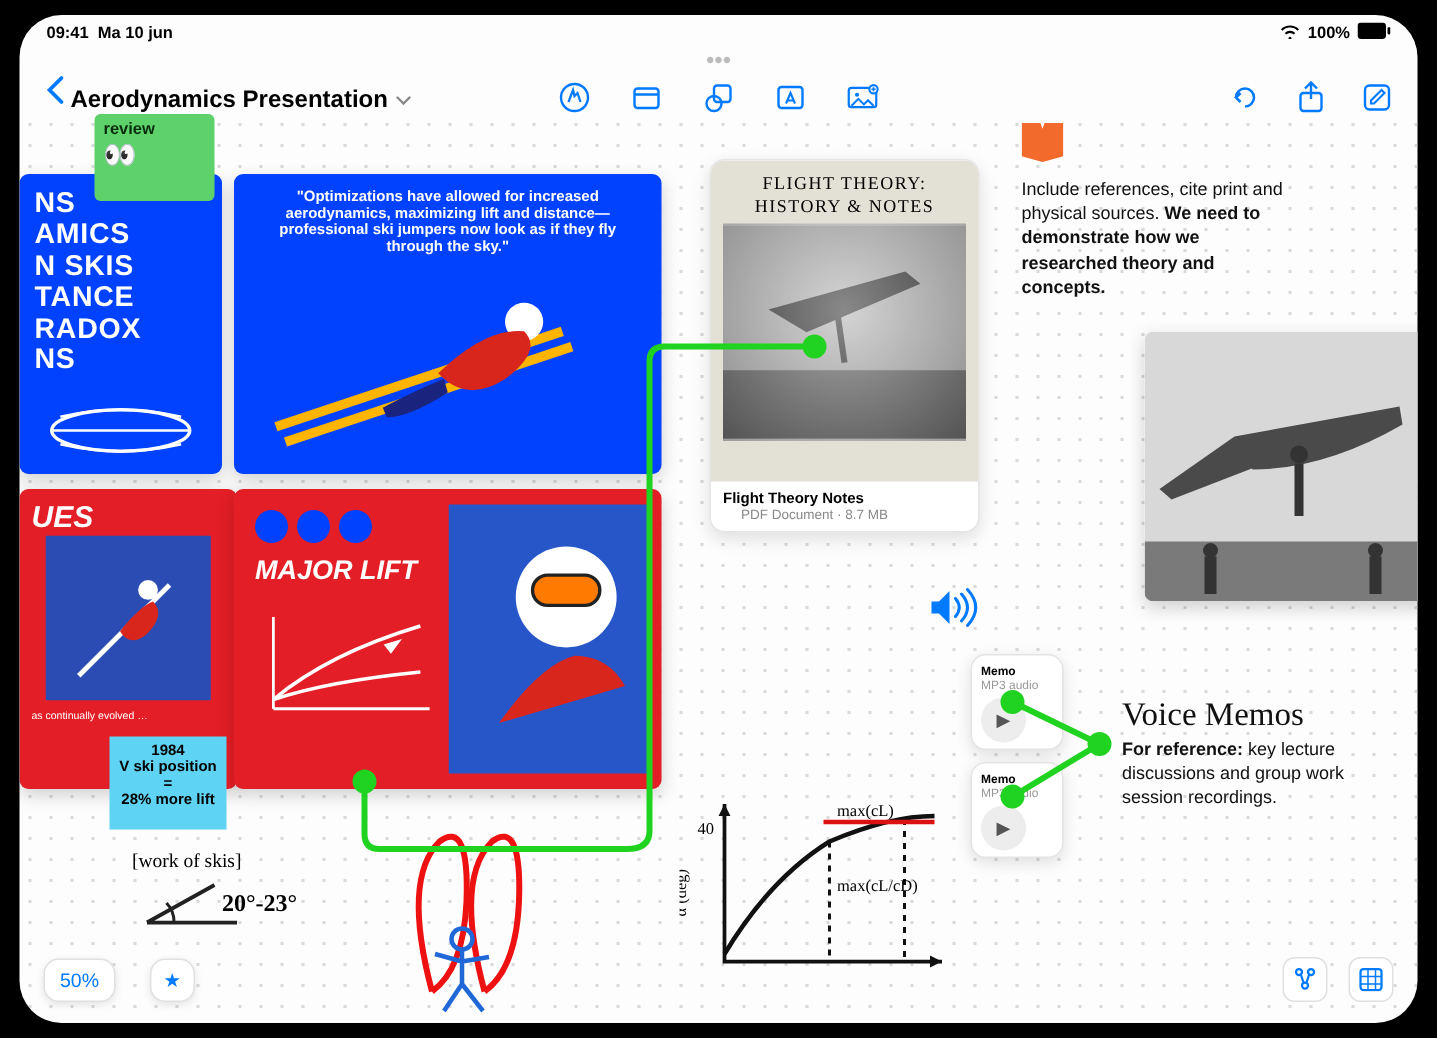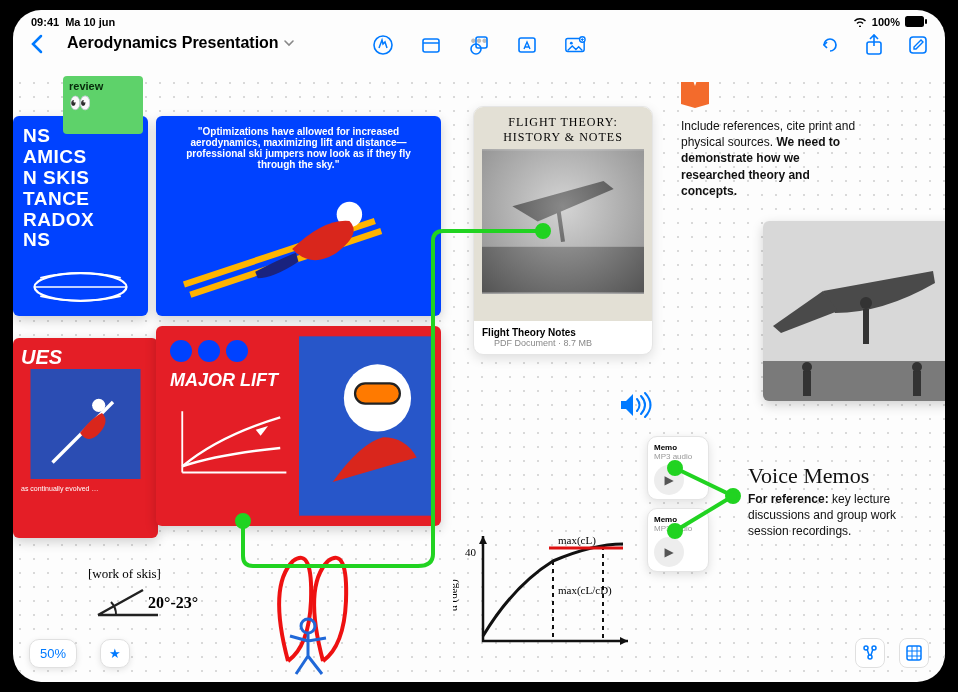--- a/index.html
+++ b/index.html
@@ -31,23 +31,23 @@
     padding:0 18px;
     font-size:11px; font-weight:600;
     color:#000;
   }
   .status-left{ display:flex; gap:6px; }
   .status-right{ display:flex; gap:5px; align-items:center; }
   .ellipsis { position:absolute; top:22px; left:50%; transform:translateX(-50%); color:#bbb; }
 
   .toolbar {
     height:42px;
-    display:flex; align-items:flex-start;
+    display:flex; align-items:flex-end;
     padding:0 16px;
-    gap:24px;
+    gap:4px;
     position:relative;
     z-index:20;
   }
   .back-btn { color:var(--accent); font-size:22px; }
   .title { font-size:16px; font-weight:600; color:#000; display:flex; align-items:center; gap:4px; }
   .title svg { width:12px; }
   .tb-center { position:absolute; left:50%; transform:translateX(-50%); display:flex; gap:26px; }
   .tb-right { margin-left:auto; display:flex; gap:22px; }
   .tb-icon { color:var(--accent); width:22px; height:22px; display:flex; align-items:center; justify-content:center; }
 
@@ -277,21 +277,21 @@
       <div style="font-size:10px; font-weight:700; text-align:center; padding:0 18px;">"Optimizations have allowed for increased aerodynamics, maximizing lift and distance—professional ski jumpers now look as if they fly through the sky."</div>
       <svg class="skier-svg" viewBox="0 0 200 110">
         <path d="M10 90 L160 40" stroke="#ffb400" stroke-width="5"></path>
         <path d="M15 98 L165 48" stroke="#ffb400" stroke-width="5"></path>
         <circle cx="140" cy="35" r="10" fill="#fff"></circle>
         <path d="M95 62 Q120 38 140 40 Q150 50 130 65 Q110 78 95 62" fill="#d9261c"></path>
         <path d="M100 72 Q80 85 68 85 L66 80 Q85 70 98 65" fill="#1a237e"></path>
       </svg>
     </div>
 
-    <div class="card poster-red" style="left:0; top:250px; width:145px; height:200px;margin-top:12px;">
+    <div class="card poster-red" style="left:0; top:250px; width:145px; height:200px;">
       <div style="font-size:20px; font-weight:900; font-style:italic;">UES</div>
       <svg viewBox="0 0 100 100" width="100%" height="110">
         <rect width="100" height="100" fill="#2b4db3"></rect>
         <path d="M20 85 L75 30" stroke="#fff" stroke-width="3"></path>
         <circle cx="62" cy="33" r="6" fill="#fff"></circle>
         <path d="M45 58 q12-15 20-18 q8 8 -4 20 q-10 8 -16-2" fill="#d9261c"></path>
       </svg>
       <div style="font-size:7px; margin-top:4px;">as continually evolved …</div>
     </div>
 
@@ -391,20 +391,26 @@
     <svg class="connector" style="left:0;top:0;width:100%;height:100%;">
       <path d="M230 445 L230 480 Q230 490 240 490 L405 490 Q420 490 420 478 L420 165 Q420 155 430 155 L530 155"></path>
       <circle class="node" cx="230" cy="445" r="6"></circle>
       <circle class="node" cx="530" cy="155" r="6"></circle>
       <path d="M662 392 L720 420 L662 455"></path>
       <circle class="node" cx="662" cy="392" r="6"></circle>
       <circle class="node" cx="662" cy="455" r="6"></circle>
       <circle class="node" cx="720" cy="420" r="6"></circle>
     </svg>
 
+    <div class="sticky-blue">
+      <div>1984</div>
+      <div>V ski position</div>
+      <div>=</div>
+      <div>28% more lift</div>
+    </div>
 
     <div class="hand" style="position:absolute; left:75px; top:490px; font-size:13px;">
       <div>[work of skis]</div>
       <svg width="170" height="40" viewBox="0 0 170 40" style="display:block;">
         <path d="M10 33 L70 33 M10 33 L55 8" stroke="#222" stroke-width="2.5" fill="none"></path>
         <path d="M28 33 A18 18 0 0 0 23 20" stroke="#222" stroke-width="2" fill="none"></path>
       </svg>
       <div style="position:relative; top:-28px; left:60px; font-size:16px; font-weight:600;">20°-23°</div>
     </div>
 

